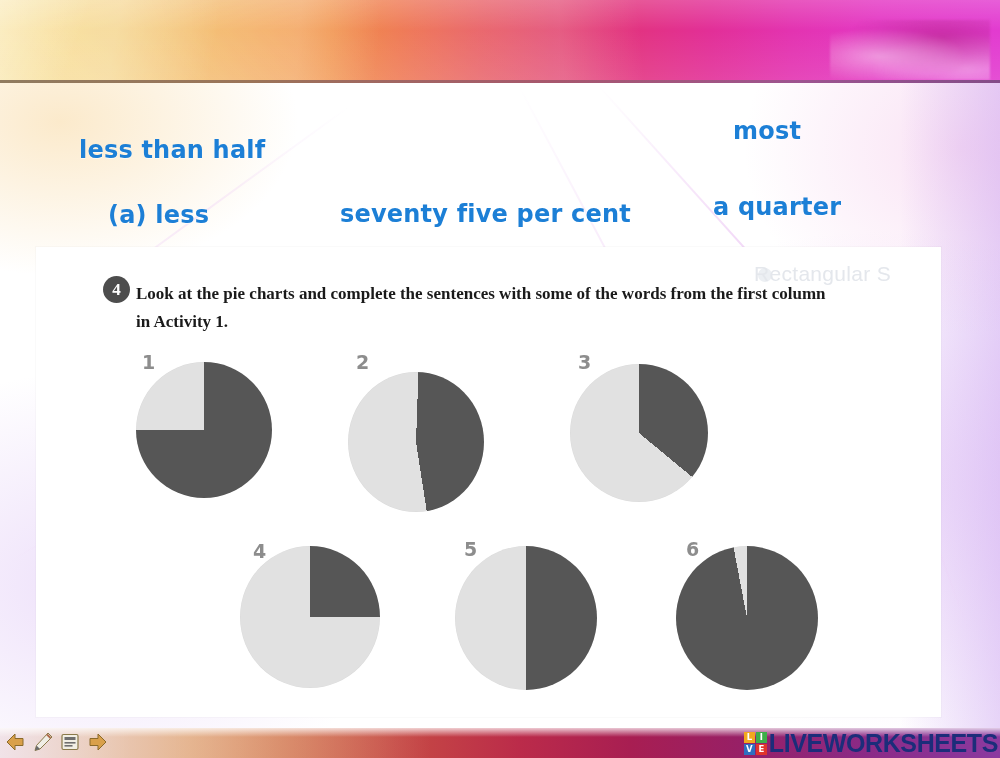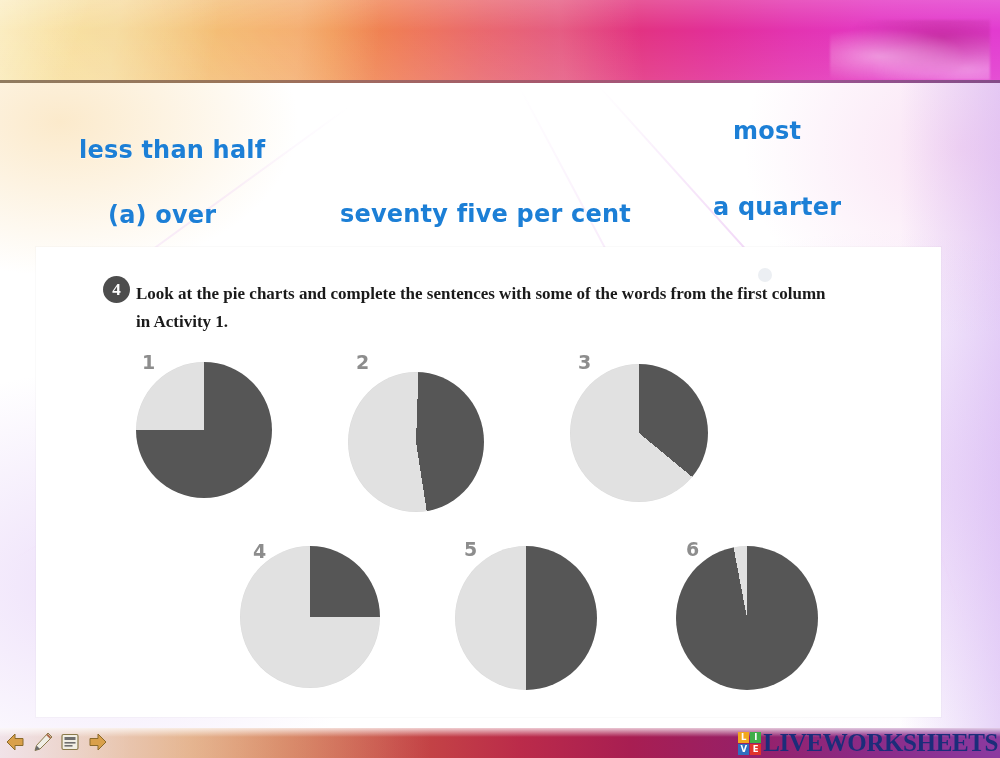--- a/index.html
+++ b/index.html
@@ -215,21 +215,21 @@
   .lw-cell {
     width: 11px; height: 11px;
     color: #ffffff;
     font-family: "DejaVu Sans", sans-serif;
     font-weight: bold;
     font-size: 8.5px;
     line-height: 11px;
     text-align: center;
   }
   .lw-text {
-    font-family: Liberation Serif, serif;
+    font-family: Liberation Sans, sans-serif;
     font-weight: bold;
     font-size: 25px;
     letter-spacing: -0.4px;
     color: #1c2d7a;
   }
 </style>
 </head>
 <body>
 
 <div class="stage">
@@ -242,26 +242,27 @@
 
   <div class="bg-wash"></div>
   <div class="bg-streak streak-a"></div>
   <div class="bg-streak streak-b"></div>
   <div class="bg-streak streak-c"></div>
   <div class="bg-streak streak-d"></div>
   <div class="bg-streak streak-e"></div>
 
   <div class="word w1">less than half</div>
   <div class="word w3">most</div>
-  <div class="word w4">(a) over</div>
+  <div class="word w4">(a) less</div>
   <div class="word w6">a quarter</div>
   <div class="word w5">seventy five per cent</div>
 
   <div class="sheet"></div>
   <div class="sheet-watermark-dot"></div>
+  <div class="sheet-watermark">Rectangular S</div>
 
   <div class="task-badge">4</div>
   <div class="task-text">Look at the pie charts and complete the sentences with some of the words from the first column in Activity 1.</div>
 
   <div class="pie-wrap" style="left:0;top:0;">
 
     <div class="pie-num" style="left:142px;top:351px;">1</div>
     <div class="pie" id="pie-1" style="left: 136px; top: 362px; width: 136px; height: 136px; background: conic-gradient(rgb(86, 86, 86) 0deg, rgb(86, 86, 86) 270deg, rgb(225, 225, 225) 270deg, rgb(225, 225, 225) 360deg); box-shadow: rgba(0, 0, 0, 0.03) 0px 0px 0px 0.5px inset;"></div>
 
     <div class="pie-num" style="left:356px;top:351px;">2</div>

